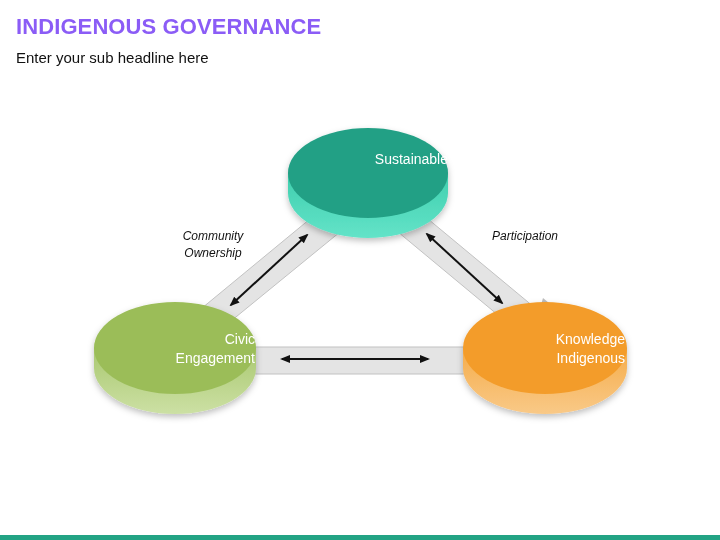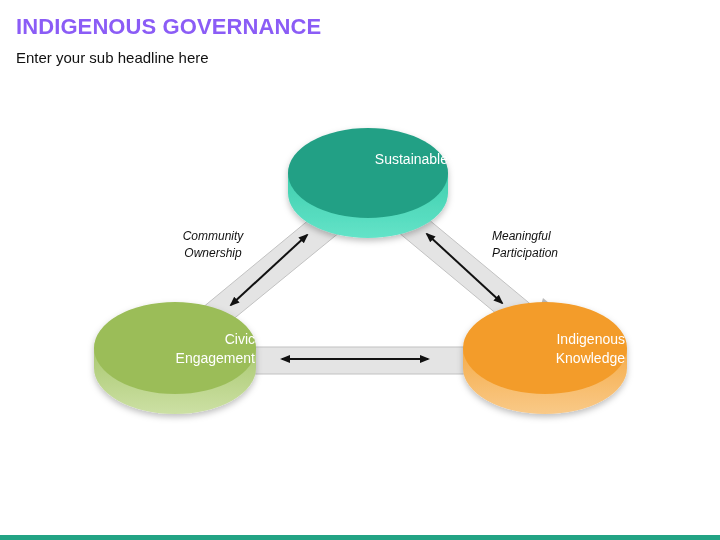--- a/index.html
+++ b/index.html
@@ -89,28 +89,27 @@
 </svg>
 
 <div class="node-label" style="left:288px; top:150px;">
   <div>Sustainable</div>
 </div>
 <div class="node-label" style="left:95px; top:330px;">
   <div>Civic</div>
   <div>Engagement</div>
 </div>
 <div class="node-label" style="left:465px; top:330px;">
+  <div>Knowledge</div>
   <div>Indigenous</div>
-  <div>Knowledge</div>
 </div>
 
 <div class="conn-label" style="left:168px; top:228px; width:90px; ">
   <div>Community</div>
   <div>Ownership</div>
 </div>
 <div class="conn-label" style="left:492px; top:228px; width:100px; text-align:left;">
-  <div>Meaningful</div>
   <div>Participation</div>
 </div>
 <div class="conn-label" style="left:315px; top:377px; width:110px;">
 </div>
 
 <div class="bottom-bar" style="background:#22A384;"></div>
 
 </body></html>

